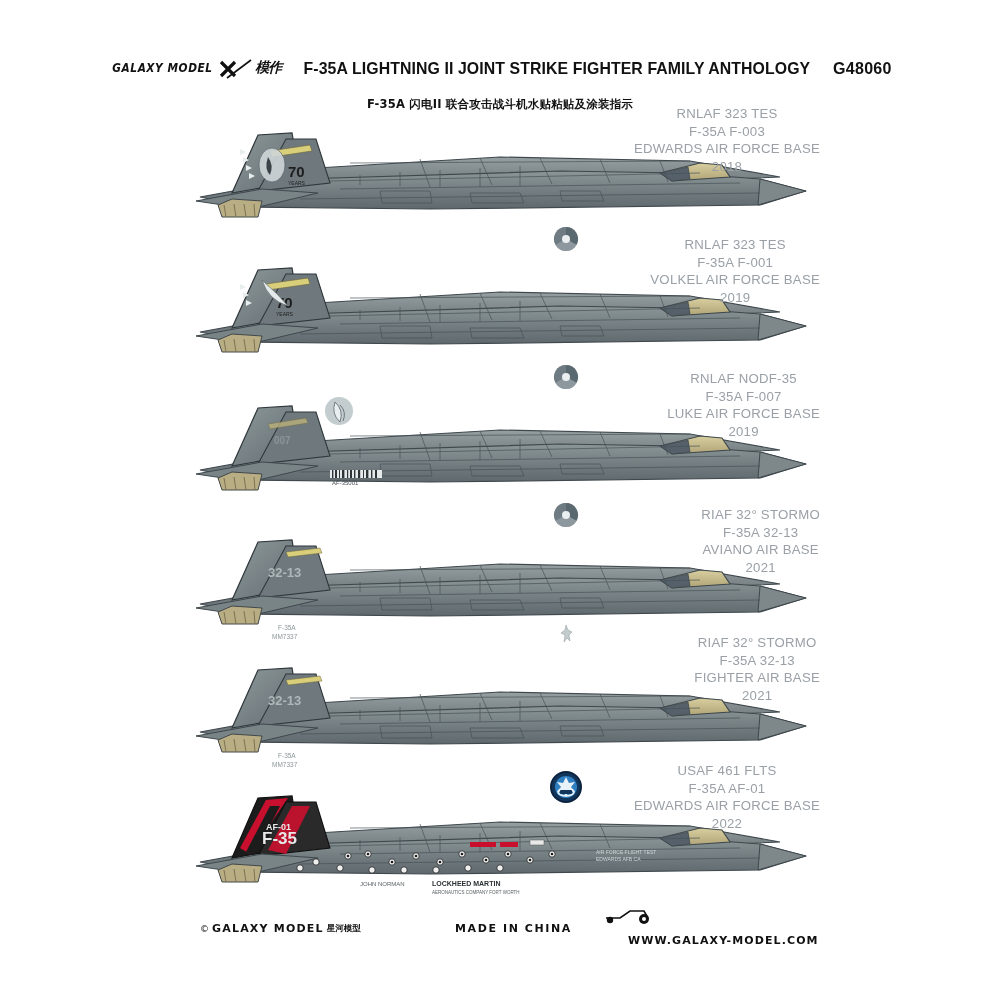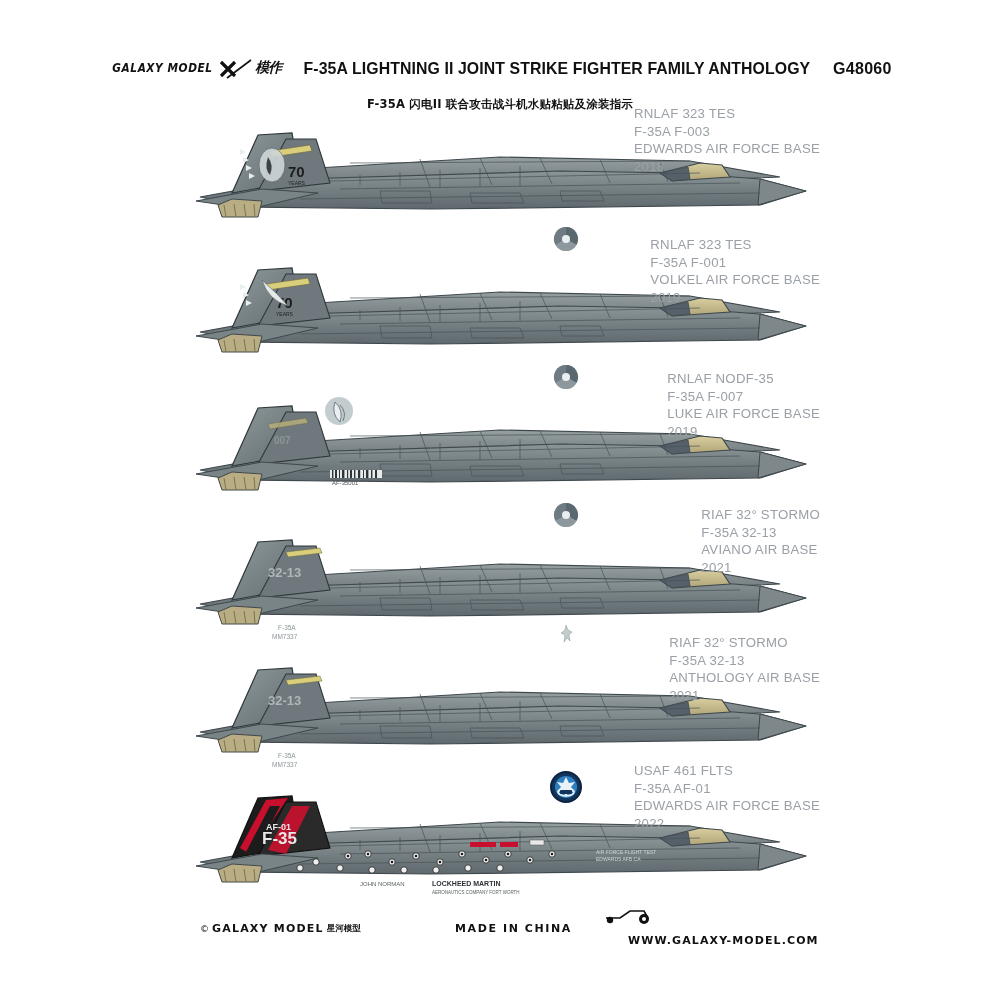--- a/index.html
+++ b/index.html
@@ -17,21 +17,21 @@
   .brand-cn{font-family:"DejaVu Sans",sans-serif;font-weight:bold;font-style:italic;
             font-size:14px;color:#111;letter-spacing:-1px;}
   .title-main{font-family:"Liberation Sans",sans-serif;font-weight:bold;font-size:16.5px;
               letter-spacing:.1px;color:#111;transform:scaleX(.96);white-space:nowrap;}
   .title-code{font-family:"Liberation Sans",sans-serif;font-weight:bold;font-size:16px;
               color:#111;letter-spacing:.3px;}
   .subtitle{text-align:center;margin-top:19px;font-family:"DejaVu Sans",sans-serif;
             font-weight:bold;font-size:11.5px;color:#111;letter-spacing:.2px;}
 
   
-  .caption{position:absolute;text-align:left;color:#9aa0a6;
+  .caption{position:absolute;text-align:center;color:#9aa0a6;
            font-family:"Liberation Sans",sans-serif;line-height:1.33;}
   .caption div{font-size:13.2px;letter-spacing:.25px;white-space:nowrap;}
 
   
   .plane-row{position:absolute;left:0;width:1000px;height:130px;}
   .plane-svg{position:absolute;left:0;top:0;}
 
   
   .badge{position:absolute;}
 
@@ -346,21 +346,21 @@
         </g>
         <text x="268" y="65" font-family="Liberation Sans, sans-serif" font-size="13" font-weight="bold" fill="#aeb7b9">32-13</text>
         <path d="M286 40 L320 36 L322 41 L288 45 Z" fill="#d9cf7a" stroke="#6a6340" stroke-width=".5"></path>
         <text x="278" y="118" font-family="Liberation Sans, sans-serif" font-size="6.5" fill="#8d9699">F-35A</text>
         <text x="272" y="127" font-family="Liberation Sans, sans-serif" font-size="6.5" fill="#8d9699">MM7337</text>
       </g>
     </svg>
     <div class="caption" style="right:180px;top:-6px">
       <div>RIAF 32° STORMO</div>
       <div>F-35A 32-13</div>
-      <div>ANTHOLOGY AIR BASE</div>
+      <div>FIGHTER AIR BASE</div>
       <div>2021</div>
     </div>
   </div>
 
   <div class="badge" style="left:549px;top:770px">
     <svg width="34" height="34" viewBox="0 0 34 34">
       <circle cx="17" cy="17" r="15" fill="#12355b" stroke="#0c2340" stroke-width="2"></circle>
       <circle cx="17" cy="17" r="11" fill="#2f7fc1"></circle>
       <path d="M17 7 l3 6 l6-1 l-4 5 l4 5 l-6-1 l-3 6 l-3-6 l-6 1 l4-5 l-4-5 l6 1z" fill="#e9f2f8"></path>
       <ellipse cx="17" cy="22" rx="8" ry="4" fill="none" stroke="#e9f2f8" stroke-width="1.6"></ellipse>

